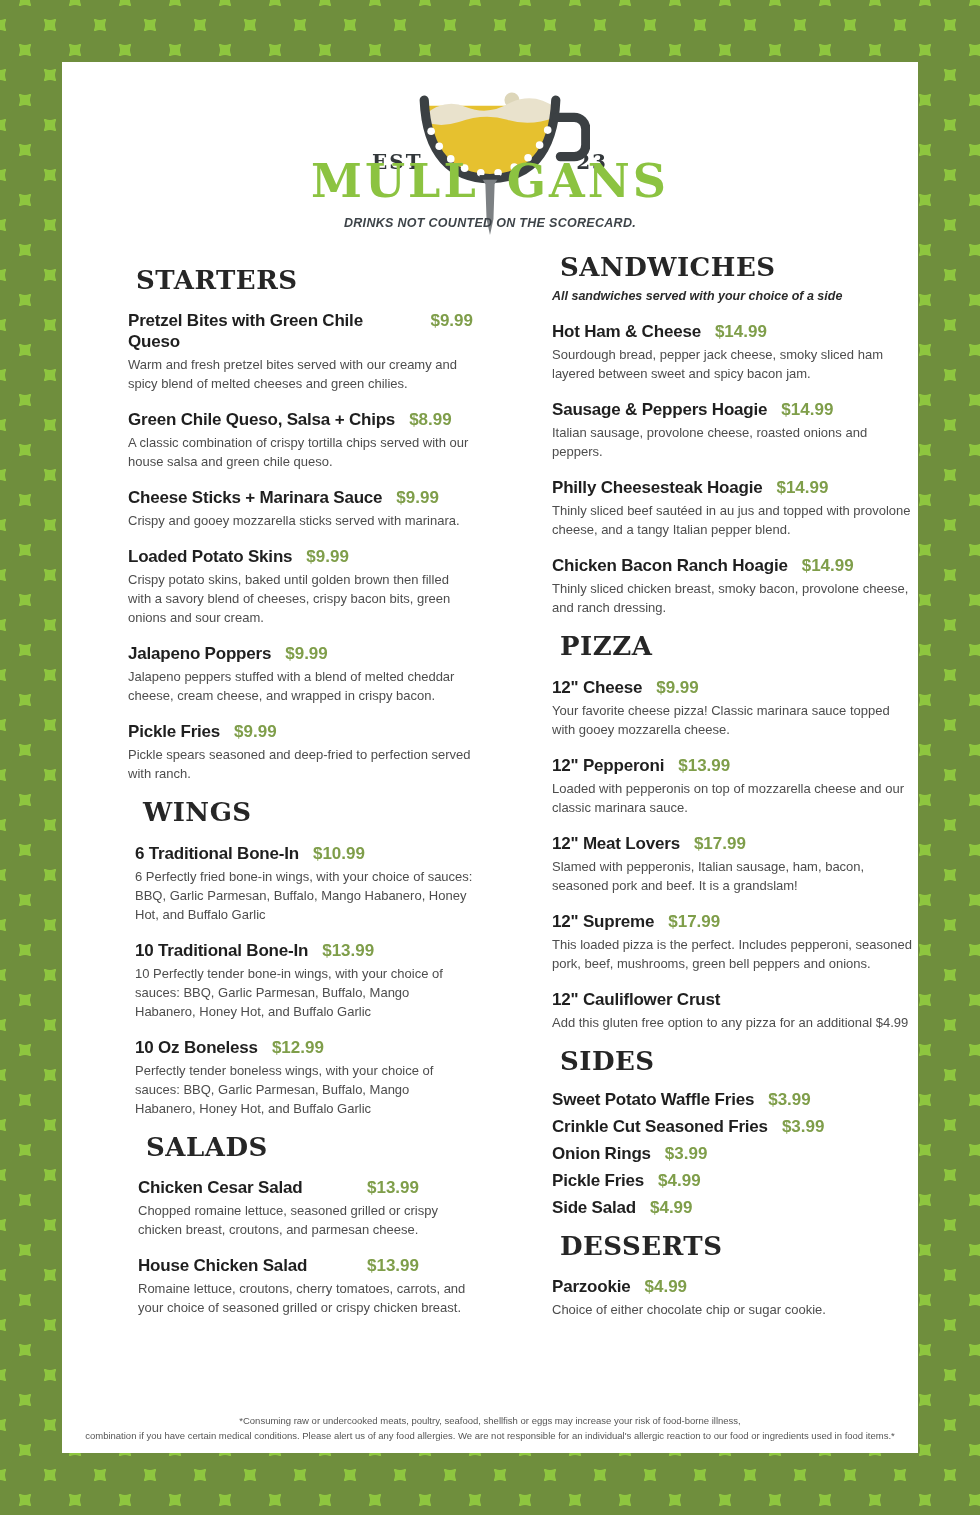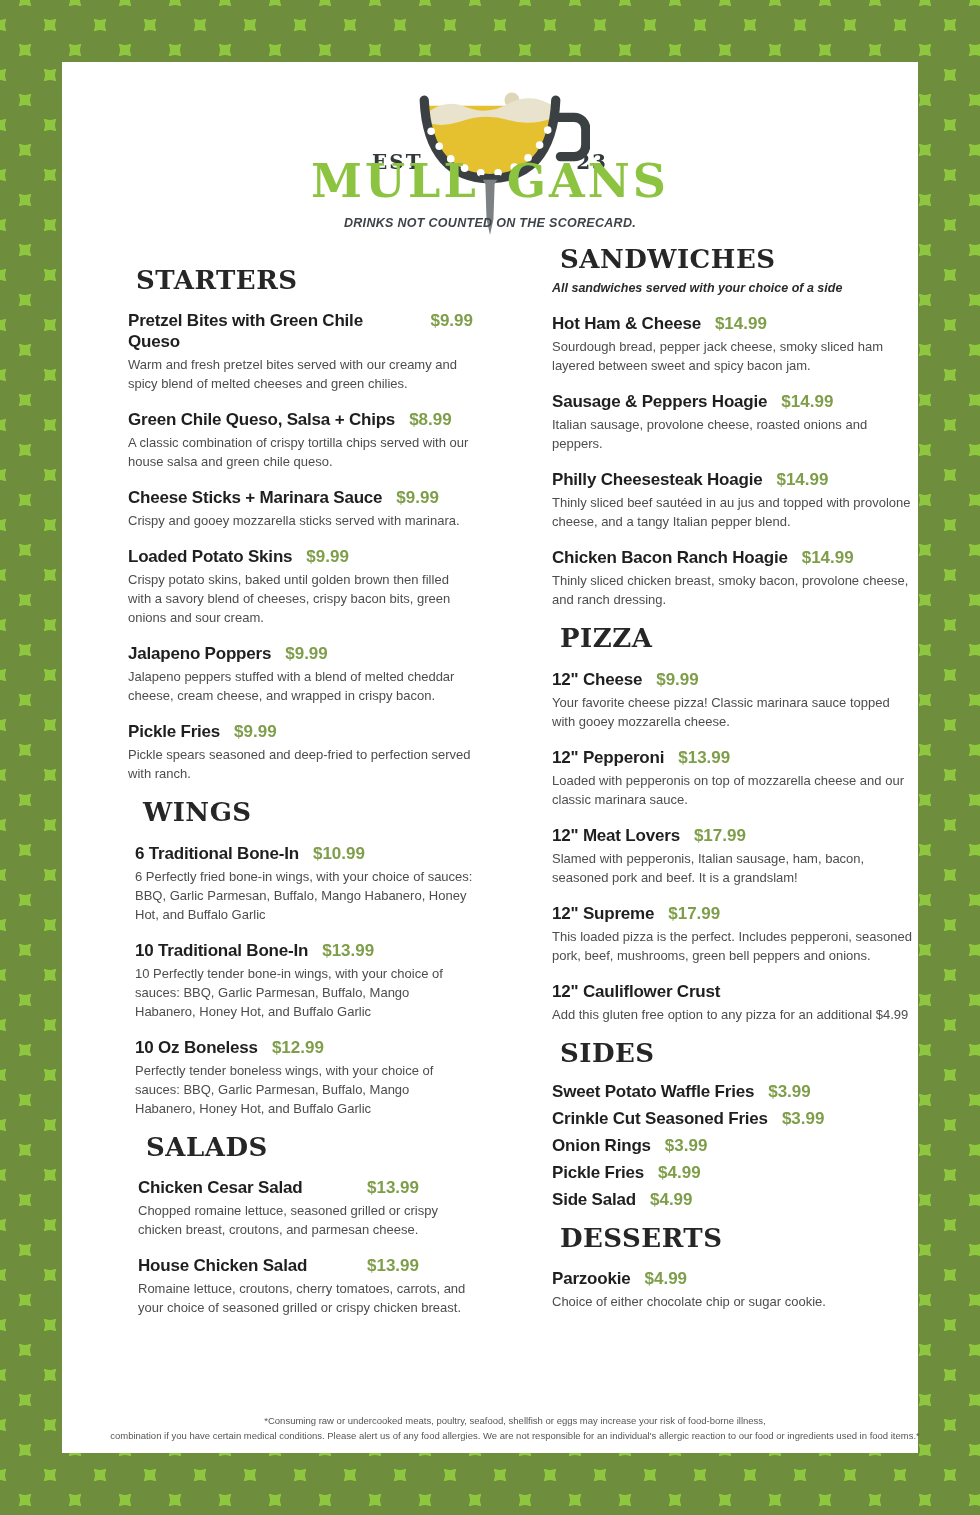--- a/index.html
+++ b/index.html
@@ -37,21 +37,21 @@
     font-family:"DejaVu Serif", serif;font-weight:bold;
     font-size:46px;color:#8cc341;letter-spacing:3px;line-height:1;
   }
   .tagline{
     position:absolute;top:124px;left:0;width:100%;text-align:center;
     font-style:italic;font-weight:bold;font-size:12.5px;color:#3e4449;letter-spacing:.3px;
   }
   
   .col{position:absolute;}
   .col-left{left:66px;top:205px;width:345px;}
-  .col-right{left:490px;top:184px;width:362px;}
+  .col-right{left:490px;top:192px;width:362px;}
   .menu-section{margin-bottom:16px;}
   .menu-section.indent-1{padding-left:7px;}
   .menu-section.indent-2{padding-left:10px;}
   .menu-section h2{
     margin:0 0 16px 8px;font-family:"DejaVu Serif", serif;font-weight:bold;
     font-size:26px;color:#262626;letter-spacing:.5px;line-height:1.05;
   }
   .section-subtitle{
     margin:-8px 0 18px 0;font-size:12.5px;font-weight:bold;font-style:italic;color:#2b2b2b;
   }
@@ -59,21 +59,21 @@
   .item-row{display:flex;align-items:baseline;gap:14px;line-height:21px;}
   .item-name{font-weight:bold;font-size:17px;color:#1f1f1f;letter-spacing:-.2px;}
   .item-price{font-weight:bold;font-size:17px;color:#7f9e4a;white-space:nowrap;}
   .item-desc{margin:3px 0 0 0;font-size:13px;line-height:19px;color:#4d4d4d;}
   .menu-section.wide-gap .item-name{width:215px;}
   .menu-section.compact .menu-item{margin-bottom:9px;}
   .menu-section.compact .item-row{line-height:18px;}
   
   .footer{
     position:absolute;left:0;bottom:10px;width:100%;text-align:center;
-    font-size:9.5px;line-height:15px;color:#555;padding-left:25px;
+    font-size:9.5px;line-height:15px;color:#555;
   }
 </style>
 </head>
 <body>
 
 <div class="border-bg"></div>
 
 <div class="page">
 
   <div class="logo">

